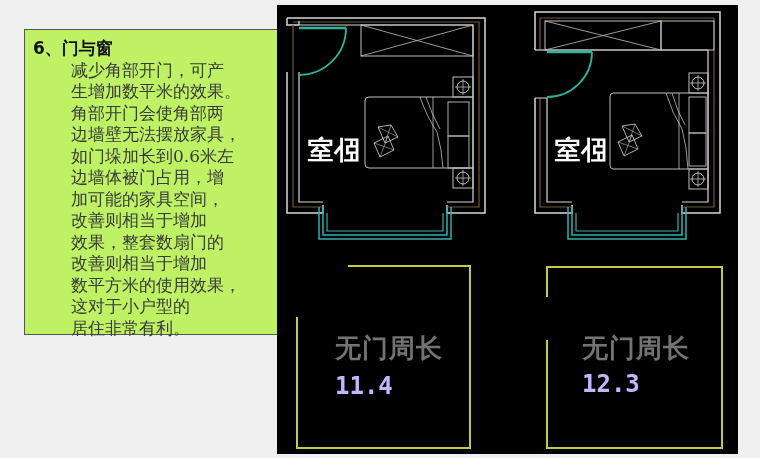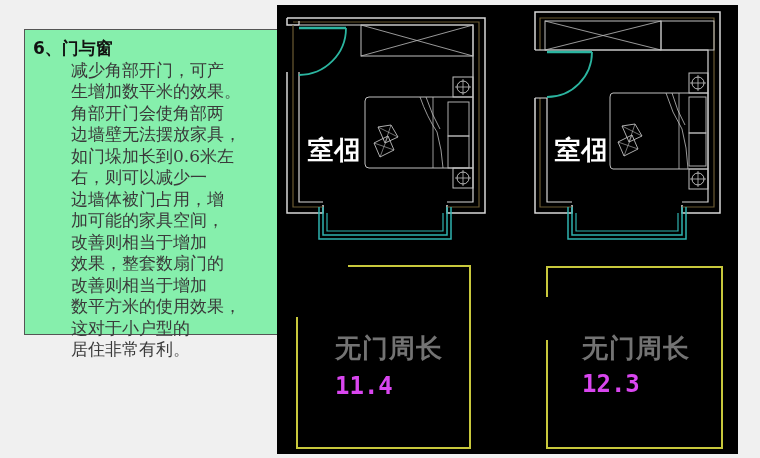--- a/index.html
+++ b/index.html
@@ -7,21 +7,21 @@
     width: 760px; height: 458px; overflow: hidden;
     background: #f0f0f0;
     position: relative;
     font-family: "DejaVu Sans", sans-serif;
   }
   .textbox {
     position: absolute; left: 24px; top: 29px;
     width: 253px; height: 306px;
     border: 1px solid #555;
     border-right: none;
-    background: #86efac;
+    background: #bef264;
     box-sizing: border-box;
     padding: 8px 0 0 8px;
   }
   .textbox .title {
     font-size: 17px; line-height: 21.5px; color: #111;
     font-weight: bold;
   }
   .textbox .line {
     font-size: 17px; line-height: 21.5px; color: #3a3a3a;
     white-space: nowrap;
@@ -37,35 +37,34 @@
   .room-label {
     position: absolute; color: #fff; font-weight: bold;
     font-size: 26px; letter-spacing: 1px;
     transform: scaleX(-1);
   }
   .perim-title {
     position: absolute; color: #737373; font-weight: bold; font-size: 26px;
     letter-spacing: 1px;
   }
   .perim-value {
-    position: absolute; color: #d946ef; font-weight: bold; font-size: 24px;
+    position: absolute; color: #c4b5fd; font-weight: bold; font-size: 24px;
     font-family: "DejaVu Sans Mono", monospace;
   }
 </style>
 </head>
 <body>
 
 <div class="textbox">
   <div class="title">6、门与窗</div>
   <div class="line">减少角部开门，可产</div>
   <div class="line">生增加数平米的效果。</div>
   <div class="line">角部开门会使角部两</div>
   <div class="line">边墙壁无法摆放家具，</div>
   <div class="line">如门垛加长到0.6米左</div>
-  <div class="line">右，则可以减少一</div>
   <div class="line">边墙体被门占用，增</div>
   <div class="line">加可能的家具空间，</div>
   <div class="line">改善则相当于增加</div>
   <div class="line">效果，整套数扇门的</div>
   <div class="line">改善则相当于增加</div>
   <div class="line">数平方米的使用效果，</div>
   <div class="line">这对于小户型的</div>
   <div class="line">居住非常有利。</div>
 </div>
 

